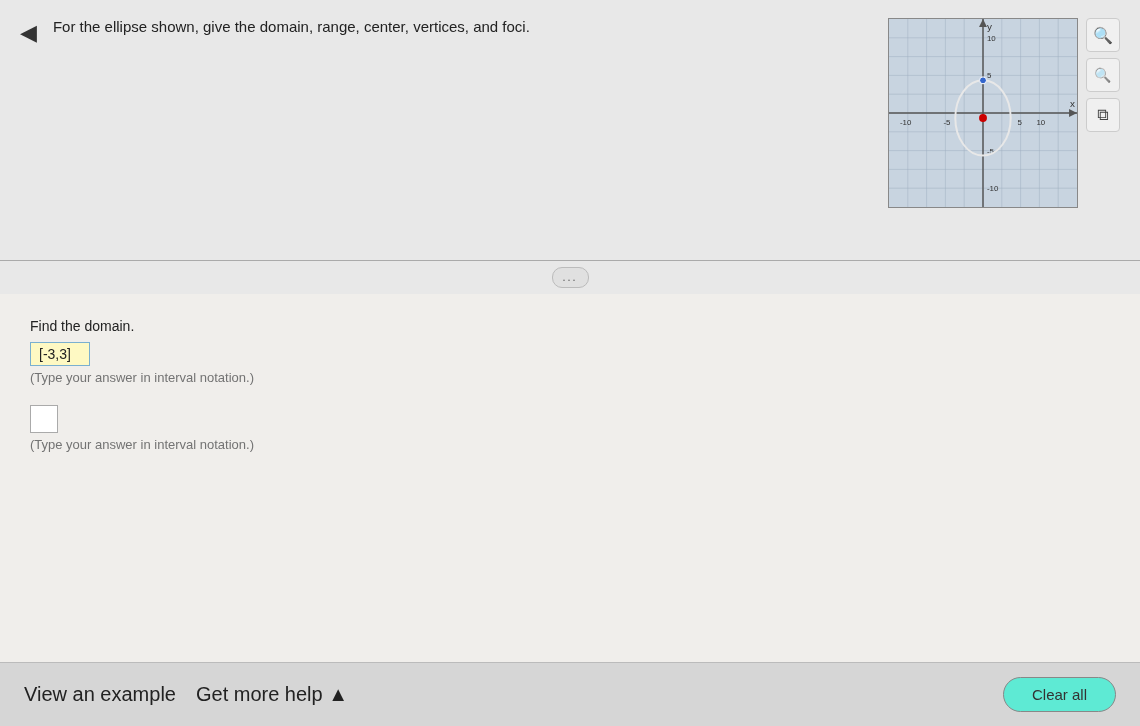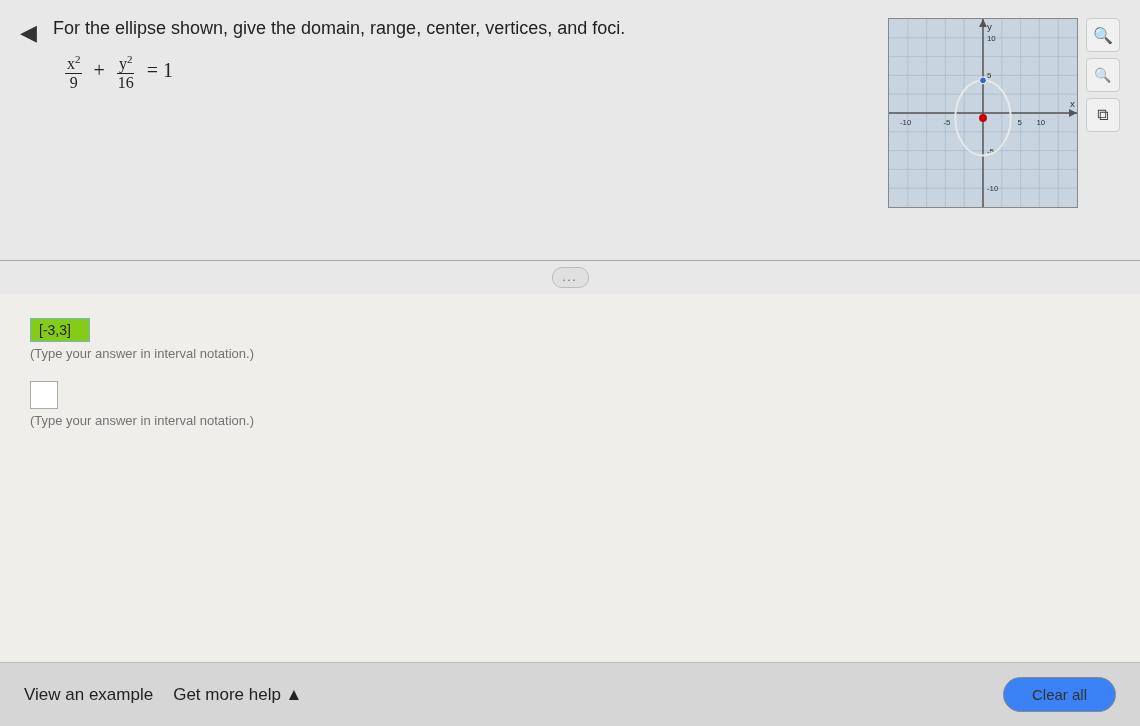--- a/index.html
+++ b/index.html
@@ -39,21 +39,21 @@
       font-family: Arial, sans-serif;
       flex-shrink: 0;
     }
 
     .problem-content {
       flex: 1;
     }
 
     .problem-text {
       font-family: Arial, sans-serif;
-      font-size: 18px;
+      font-size: 15px;
       color: #222;
       margin-bottom: 14px;
       font-style: normal;
     }
 
     .equation {
       font-size: 20px;
       color: #222;
       margin-left: 10px;
       font-family: 'Times New Roman', Times, serif;
@@ -150,21 +150,21 @@
 
     .question-label {
       font-family: Arial, sans-serif;
       font-size: 14px;
       color: #222;
       margin-bottom: 8px;
     }
 
     .answer-box-filled {
       display: inline-block;
-      background: #84cc16;
+      background: #fef9c3;
       border: 1.5px solid #7ab0d0;
       padding: 3px 8px;
       font-size: 14px;
       color: #222;
       margin-bottom: 4px;
       min-width: 60px;
       font-family: Arial, sans-serif;
     }
 
     .answer-box-empty {
@@ -195,34 +195,34 @@
 
     .footer-left {
       display: flex;
       align-items: center;
       gap: 20px;
       flex: 1;
     }
 
     .footer-link {
       font-family: Arial, sans-serif;
-      font-size: 17px;
+      font-size: 20px;
       color: #222;
       cursor: pointer;
       text-decoration: none;
     }
 
     .footer-right {
       display: flex;
       gap: 14px;
       align-items: center;
     }
 
     .btn-clear {
-      background: #3b82f6;
+      background: #5eead4;
       border: 1.5px solid #888;
       border-radius: 20px;
       padding: 8px 28px;
       font-size: 15px;
       font-family: Arial, sans-serif;
       color: #333;
       cursor: pointer;
     }
 
     .btn-check {
@@ -245,36 +245,20 @@
 <body>
 
 <div class="main-container">
 
   <div class="top-section">
     <span class="back-arrow">◀</span>
 
     <div class="problem-content">
       <p class="problem-text">For the ellipse shown, give the domain, range, center, vertices, and foci.</p>
 
-      <div class="equation">
-        <span>
-          <span class="fraction">
-            <span class="numerator">x<span class="superscript">2</span></span>
-            <span class="denominator">9</span>
-          </span>
-        </span>
-        <span style="margin: 0 4px;">+</span>
-        <span>
-          <span class="fraction">
-            <span class="numerator">y<span class="superscript">2</span></span>
-            <span class="denominator">16</span>
-          </span>
-        </span>
-        <span style="margin: 0 4px;">= 1</span>
-      </div>
     </div>
 
     <div class="graph-and-tools">
       <div class="graph-canvas">
 
         <svg class="grid-svg" viewBox="0 0 190 190" xmlns="http://www.w3.org/2000/svg">
 
           <rect width="190" height="190" fill="#c8d4e0"></rect>
 
           <g stroke="#a0b0c0" stroke-width="0.5">
@@ -342,20 +326,21 @@
     </div>
   </div>
 
   <hr class="divider">
 
   <div class="dots-container">
     <span class="dots">...</span>
   </div>
 
   <div class="answer-section">
+    <p class="question-label">Find the domain.</p>
 
     <div>
       <span class="answer-box-filled">[-3,3]</span>
     </div>
     <p class="notation-hint">(Type your answer in interval notation.)</p>
 
 
     <div>
       <span class="answer-box-empty"></span>
     </div>

